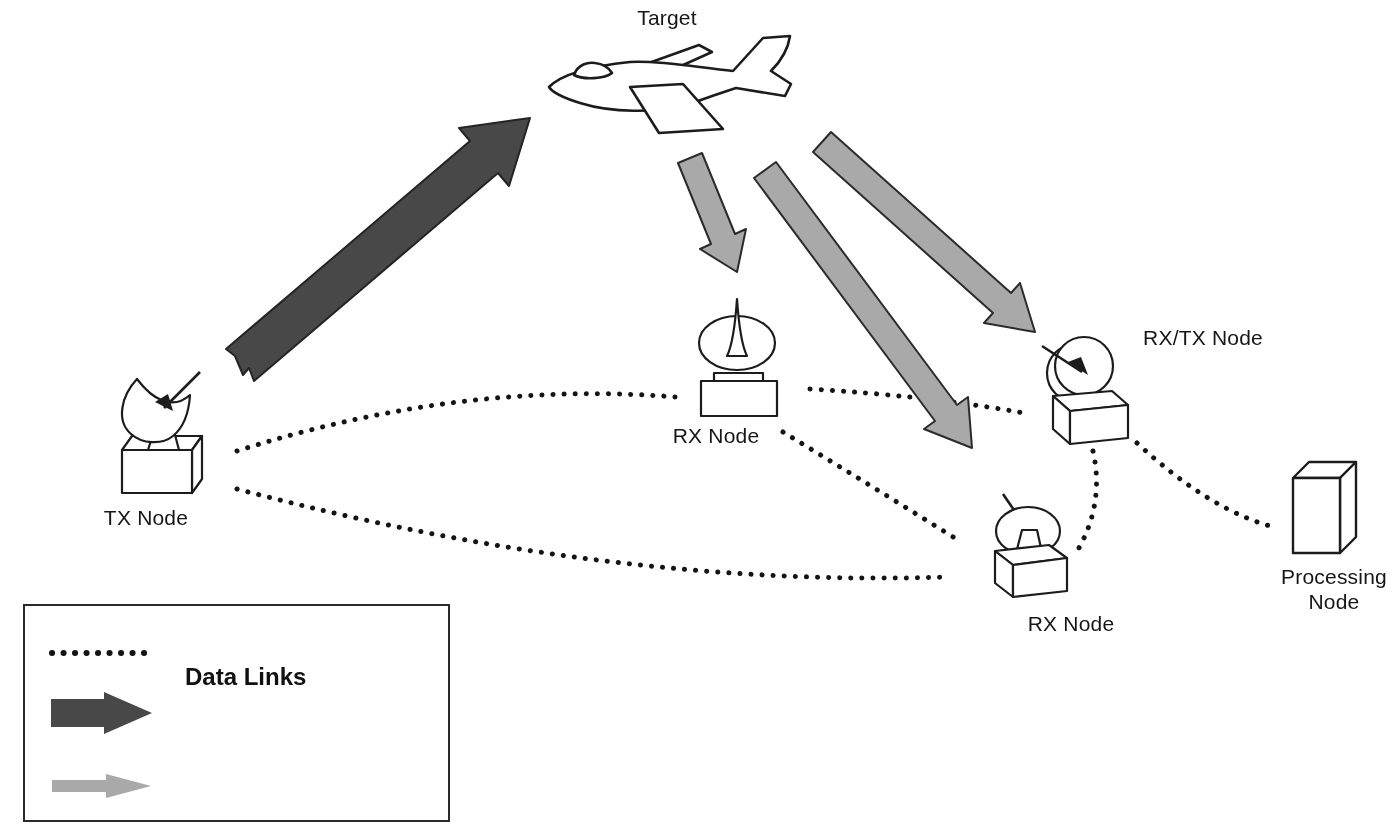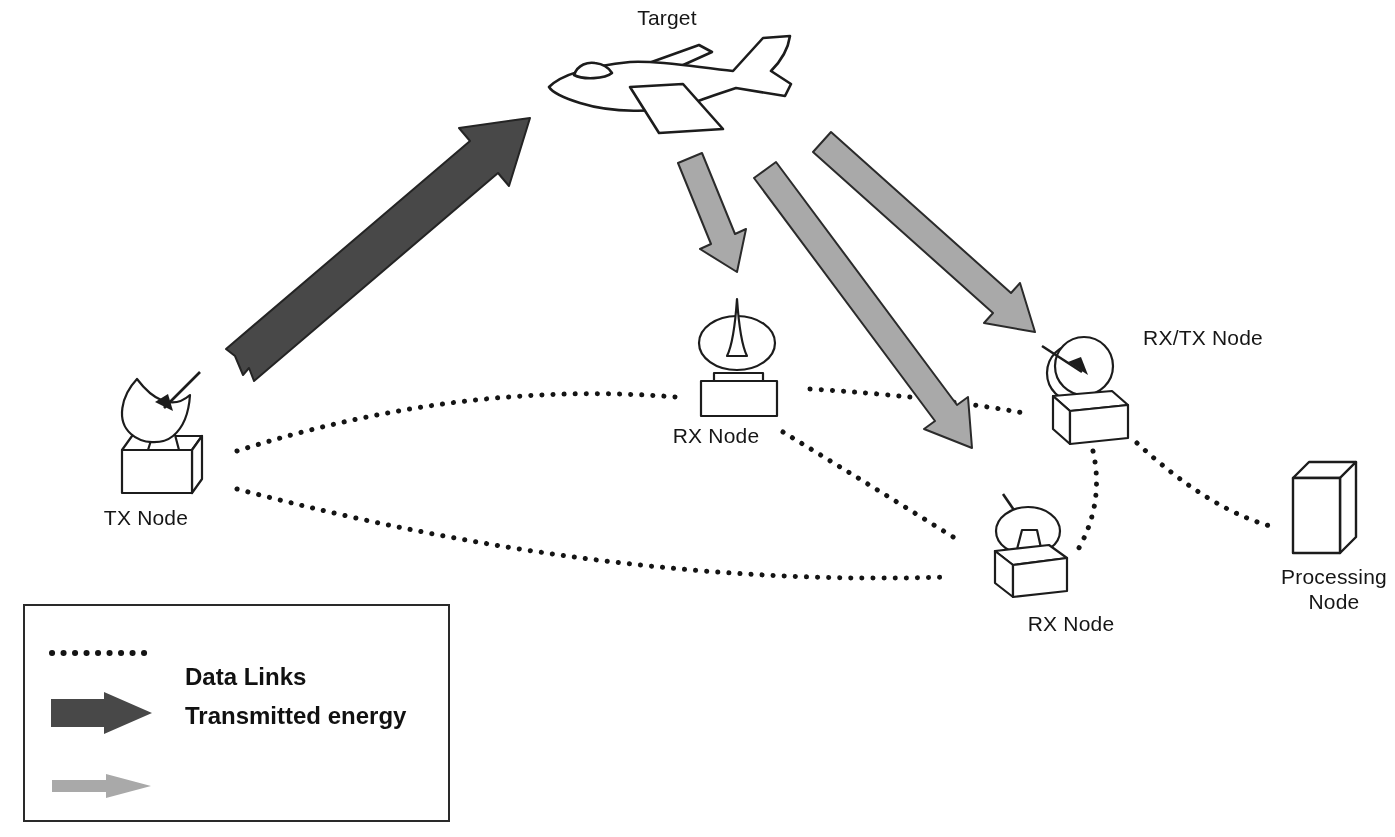--- a/index.html
+++ b/index.html
@@ -107,20 +107,19 @@
 
   <div class="legend">
     <svg class="legend-sym" style="left:22px; top:40px;" width="112" height="14">
       <line x1="5" y1="7" x2="107" y2="7" stroke-width="6" stroke-linecap="round" stroke-dasharray="0.1 11.4" stroke="#141414"></line>
     </svg>
     <span class="legend-label" style="left:160px; top:28px;margin-top:29px;">Data Links</span>
 
     <svg class="legend-sym" style="left:26px; top:86px;" width="101" height="42">
       <polygon points="0,7 53,7 53,0 101,21 53,42 53,35 0,35" fill="#484848"></polygon>
     </svg>
-    <span class="legend-label" style="left:160px; top:96px;">Transmitted energy</span>
 
     <svg class="legend-sym" style="left:27px; top:168px;" width="99" height="24">
       <polygon points="0,6 54,6 54,0 99,12 54,24 54,18 0,18" fill="#a9a9a9"></polygon>
     </svg>
   </div>
 
 </div>
 
 </body></html>

